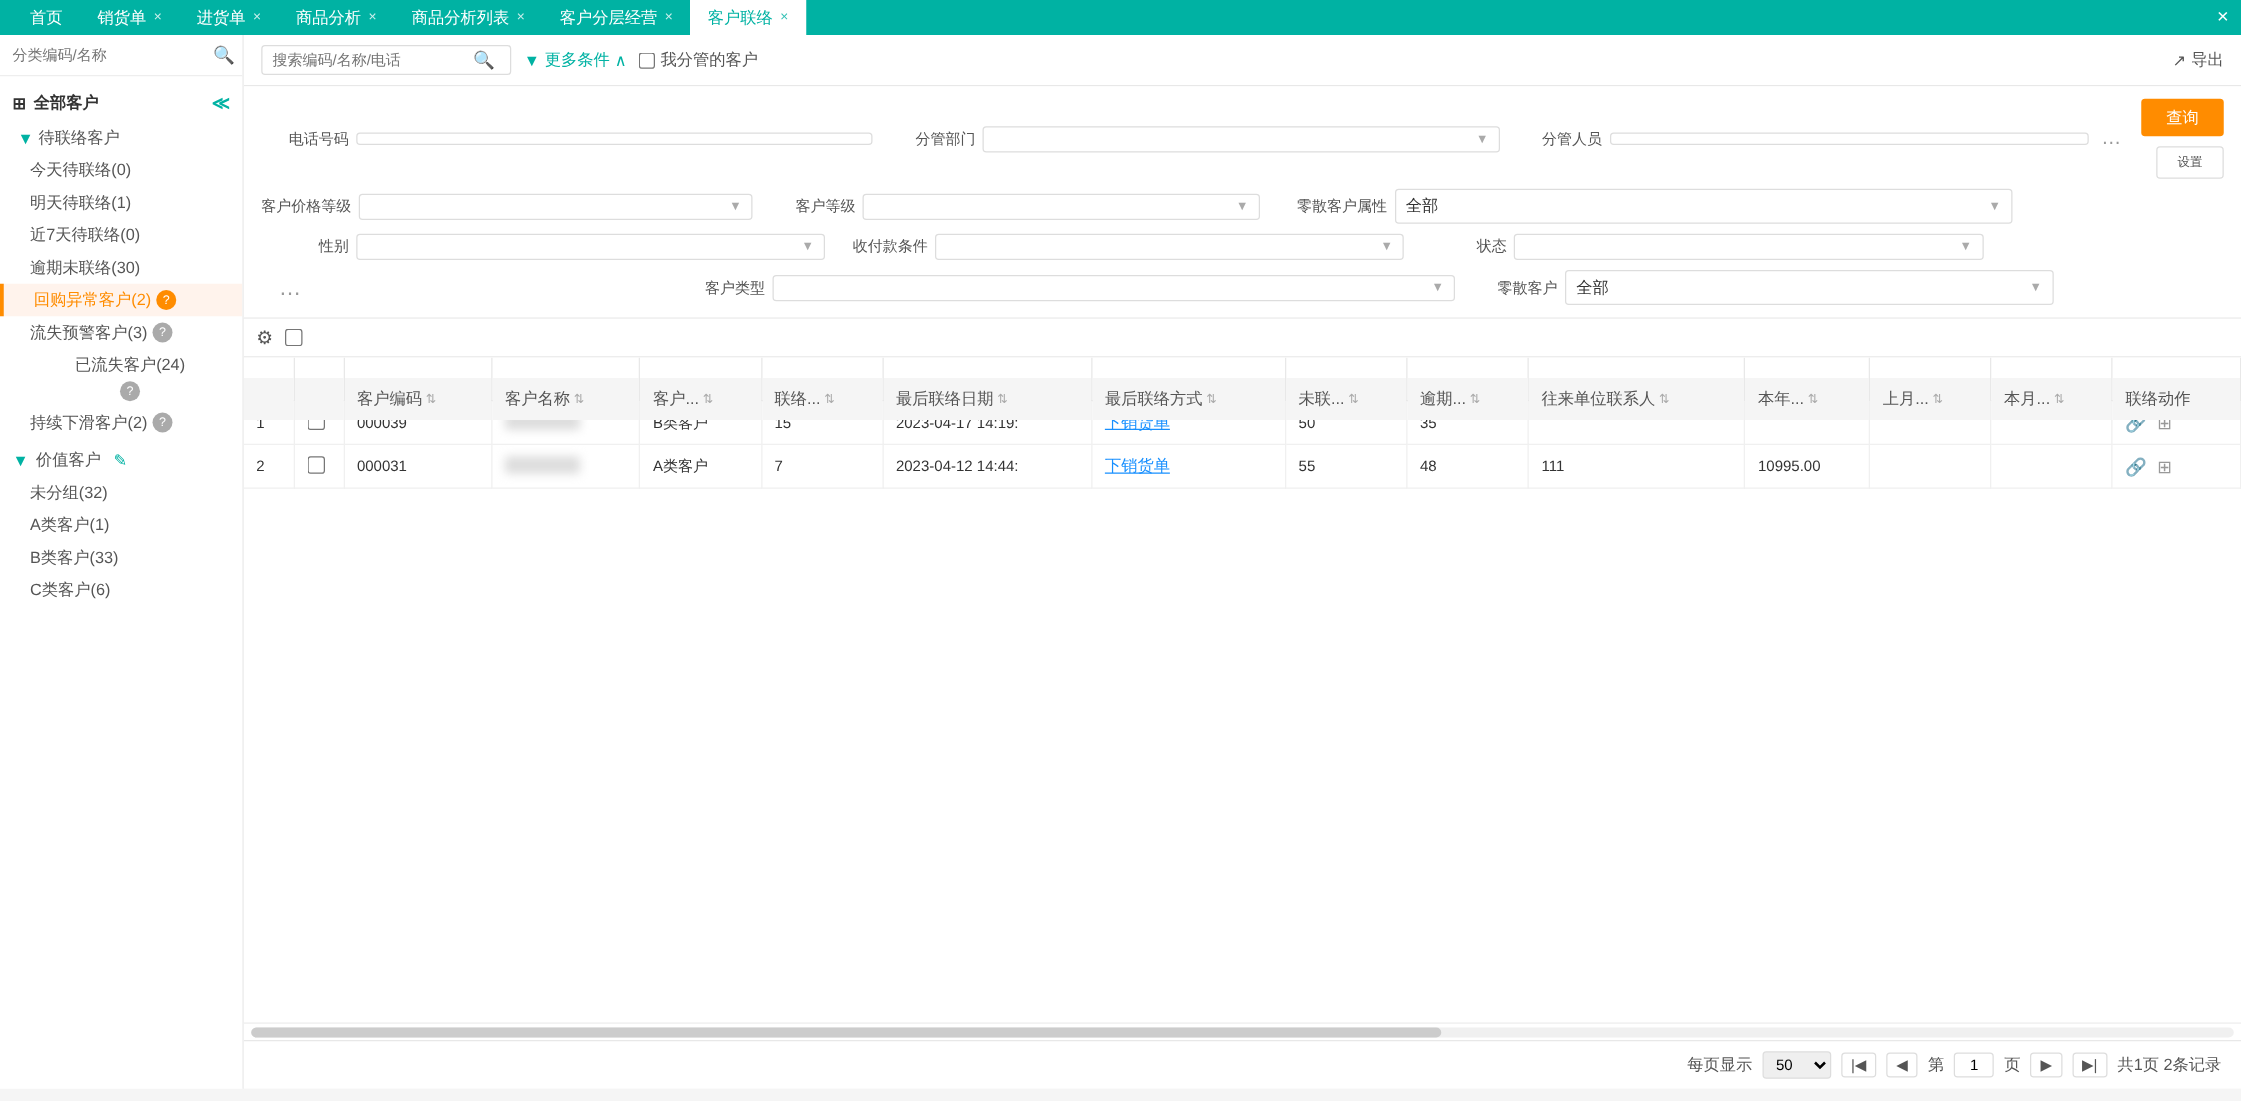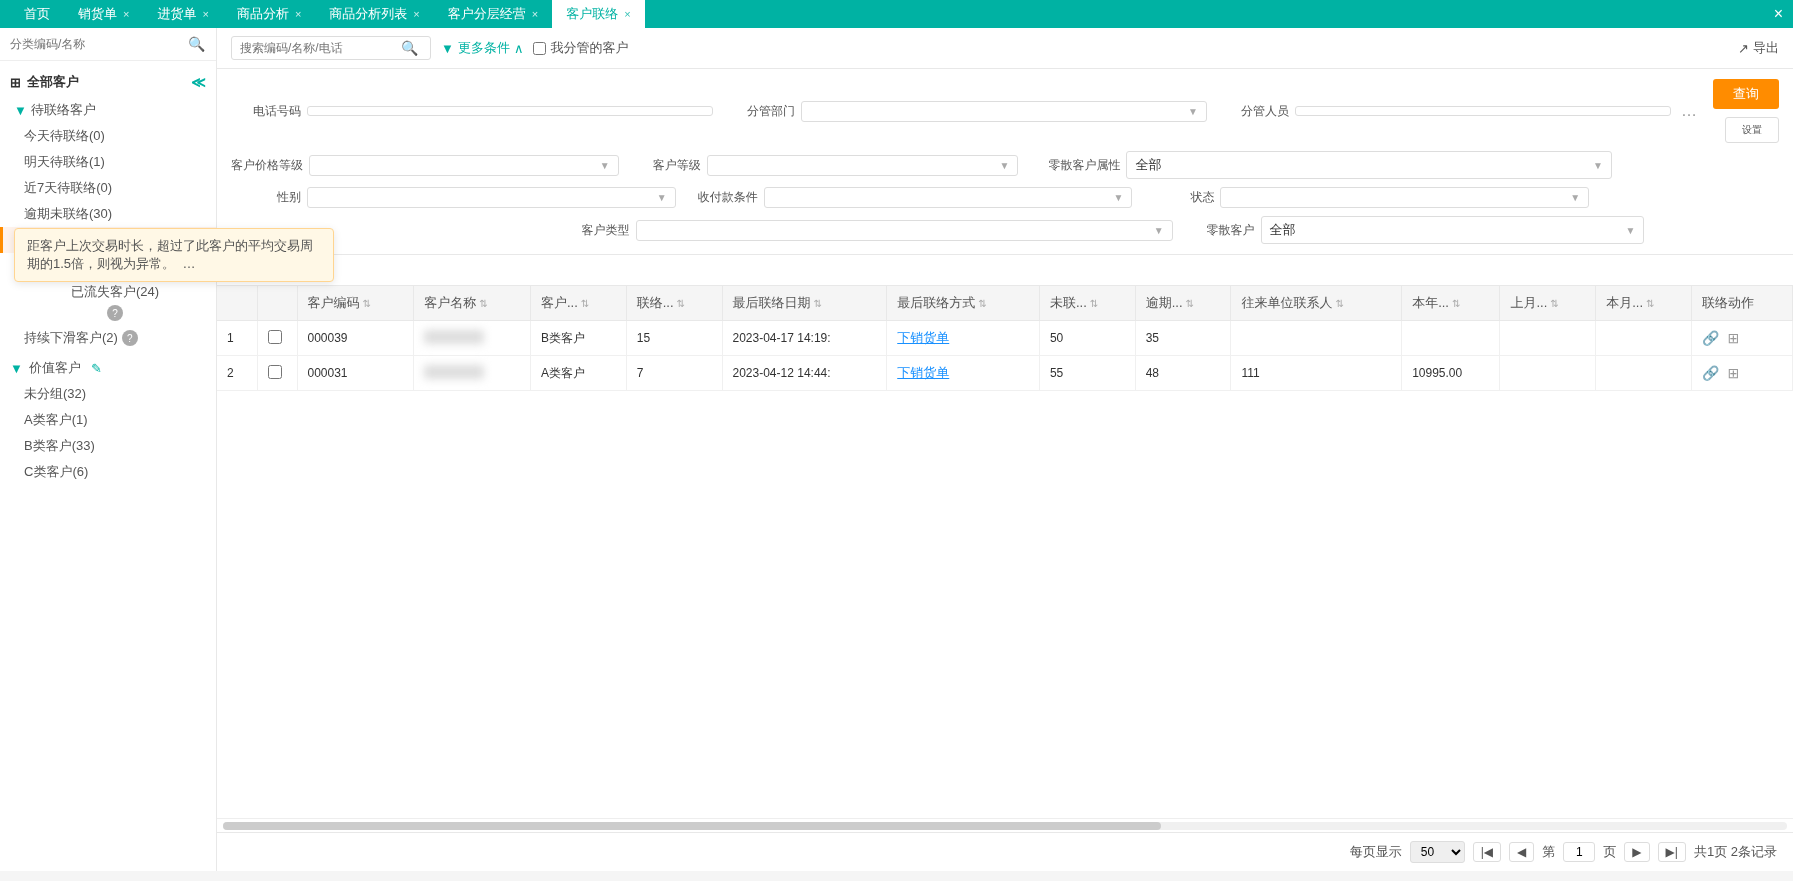--- a/index.html
+++ b/index.html
@@ -19,21 +19,21 @@
     .nav-close-btn {
       position: absolute; right: 10px; top: 50%; transform: translateY(-50%);
       color: #fff; cursor: pointer; font-size: 16px;
     }
 
     
     .main-layout { display: flex; height: calc(881px - 38px); }
 
     
     .sidebar {
-      width: 217px; background: #fff; border-right: 1px solid #e8e8e8;
+      width: 195px; background: #fff; border-right: 1px solid #e8e8e8;
       display: flex; flex-direction: column; overflow: hidden; flex-shrink: 0;
     }
     .sidebar-search {
       display: flex; align-items: center; padding: 8px 10px; border-bottom: 1px solid #eee; gap: 6px;
     }
     .sidebar-search input {
       flex: 1; border: none; outline: none; font-size: 12px; color: #333;
       background: transparent;
     }
     .search-icon-sidebar { color: #999; font-size: 14px; cursor: pointer; }
@@ -112,21 +112,21 @@
       padding: 5px 16px; font-size: 10px; cursor: pointer; white-space: nowrap; margin-top: 4px;
     }
     .action-col { display: flex; flex-direction: column; gap: 4px; align-items: flex-end; }
 
     
     .table-area { flex: 1; overflow: auto; background: #fff; margin: 0; }
     .data-table { width: 100%; border-collapse: collapse; min-width: 1400px; }
     .data-table th {
       background: #f5f5f5; border-bottom: 1px solid #e8e8e8; border-right: 1px solid #e8e8e8;
       padding: 8px 10px; font-size: 12px; color: #555; font-weight: normal;
-      white-space: nowrap; text-align: left; position: sticky; top: 0; z-index: 2;
+      white-space: nowrap; text-align: left; position: sticky; top: 16px; z-index: 2;
     }
     .data-table td {
       border-bottom: 1px solid #f0f0f0; border-right: 1px solid #f0f0f0;
       padding: 8px 10px; font-size: 12px; color: #333; white-space: nowrap;
     }
     .table-toolbar {
       display: flex; align-items: center; padding: 6px 10px; background: #fff;
       border-bottom: 1px solid #e8e8e8; gap: 10px;
     }
     .gear-icon { color: #555; cursor: pointer; font-size: 15px; }
@@ -265,24 +265,20 @@
       </div>
       <div class="sidebar-item">
         <span>B类客户(33)</span>
       </div>
       <div class="sidebar-item">
         <span>C类客户(6)</span>
       </div>
     </div>
   </div>
 
-  <div class="tooltip-box">
-    <span>距客户上次交易时长，超过了此客户的平均交易周期的1.5倍，则视为异常。</span>
-    <span style="color:#555;cursor:pointer;margin-left:4px">…</span>
-  </div>
 
   <div class="right-content">
 
     <div class="filter-bar">
       <div class="filter-search-box">
         <input type="text" style="border: none; outline: none; font-size: 12px; min-width: 150px;" placeholder="搜索编码/名称/电话">
         <span class="filter-search-icon">🔍</span>
       </div>
       <div class="more-conditions-btn">
         <span>▼</span>

